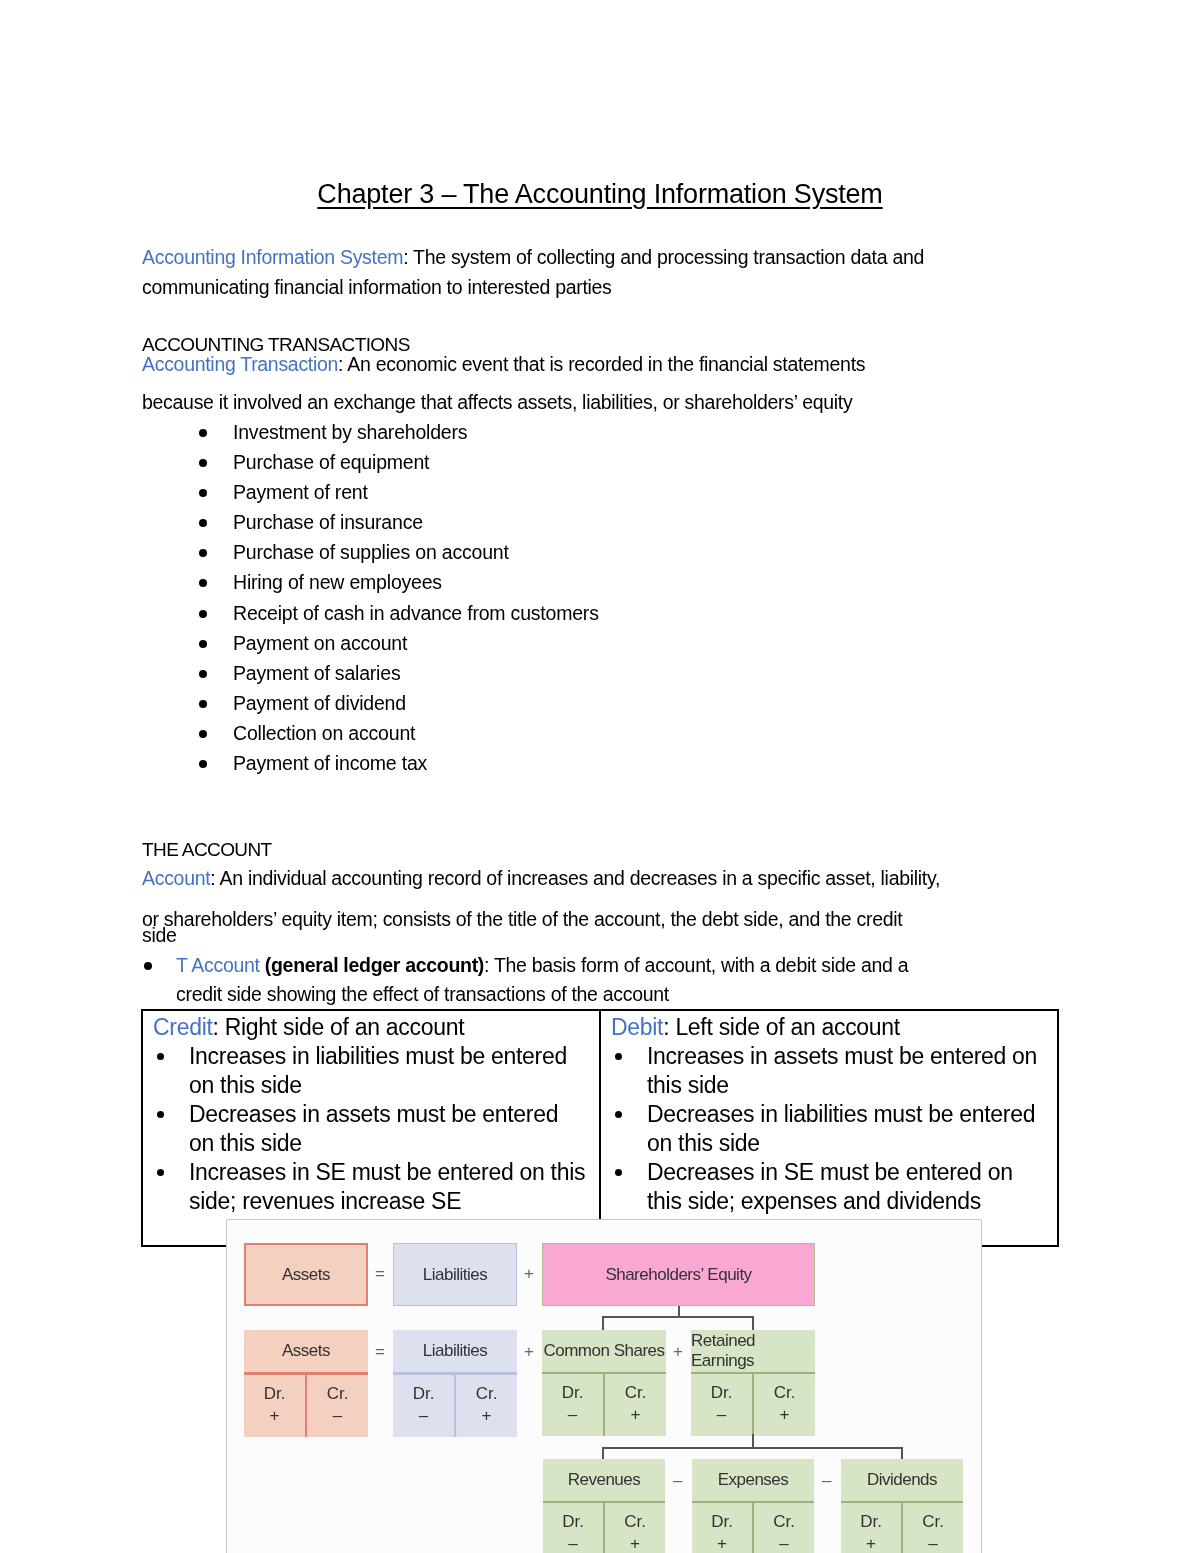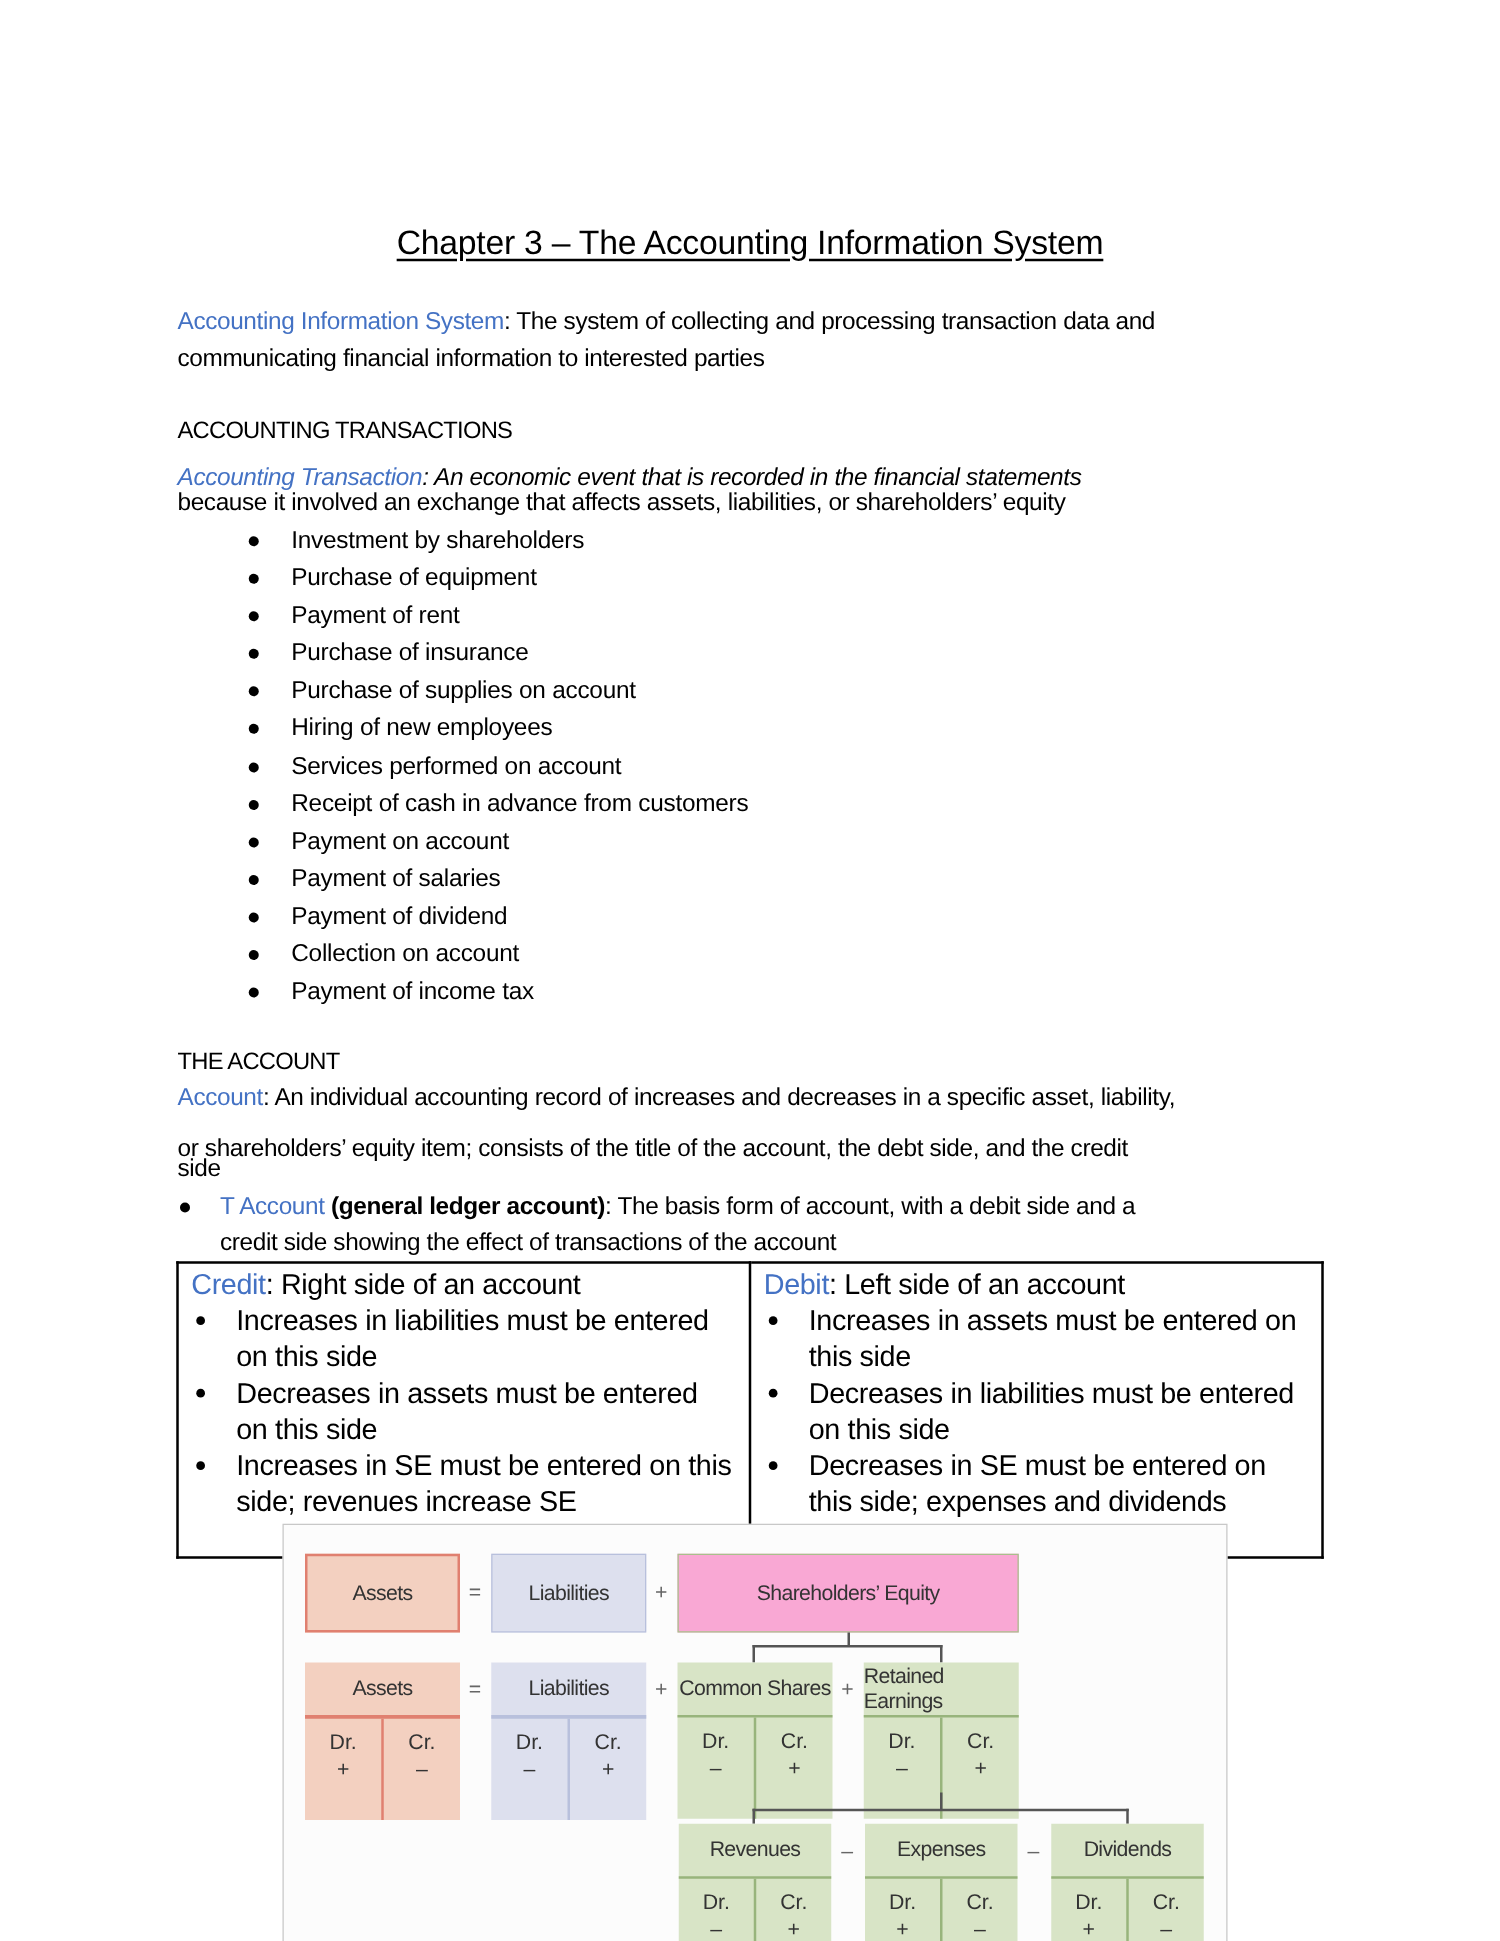--- a/index.html
+++ b/index.html
@@ -22,21 +22,21 @@
   table.cd li::before { content: ""; position: absolute; left: 4px; top: 11px; width: 7px; height: 7px; border-radius: 50%; background: #000; }
   
   .diagram { position: absolute; left: 226px; top: 1183px; width: 754px; height: 367px; border: 1px solid #c8c8c8; background: #fcfcfc; }
   .box { position: absolute; box-sizing: border-box; font-size: 17px; color: #333; text-align: center; letter-spacing: -0.5px; }
   .box .hd { display: flex; align-items: center; justify-content: center; }
   .red { background: #f3d0c0; border: 2px solid #e08070; }
   .blue { background: #dde0ee; border: 1px solid #b8c0dc; }
   .green { background: #f9a8d4; border: 1px solid #a8c08c; }
   .tacct { position: absolute; box-sizing: border-box; font-size: 17px; color: #333; }
   .tacct .hd { height: 42px; display: flex; align-items: center; justify-content: center; letter-spacing: -0.5px; }
-  .tacct .cols { display: flex; height: 81px; }
+  .tacct .cols { display: flex; height: 62px; }
   .tacct .col { flex: 1; text-align: center; padding-top: 8px; line-height: 22px; }
   .t-red { background: #f3d0c0; }
   .t-red .hd { border-bottom: 3px solid #e08070; }
   .t-red .col:first-child { border-right: 2px solid #e08070; }
   .t-blue { background: #dde0ee; }
   .t-blue .hd { border-bottom: 3px solid #b8c0dc; }
   .t-blue .col:first-child { border-right: 2px solid #b8c0dc; }
   .t-green { background: #d8e4c6; }
   .t-green .hd { border-bottom: 2px solid #98b47c; }
   .t-green .col:first-child { border-right: 2px solid #98b47c; }
@@ -47,31 +47,30 @@
 <body>
 
 <div class="page">
 
   <div class="title">Chapter 3 – The Accounting Information System</div>
 
   <div class="line" style="top:207px;"><span class="term">Accounting Information System</span><span>: The system of collecting and processing transaction data and</span></div>
   <div class="line" style="top:237px;">communicating financial information to interested parties</div>
 
   <div class="heading" style="top:298px;">ACCOUNTING TRANSACTIONS</div>
-  <div class="line" style="top:332px;font-style:italic;"><span class="term">Accounting Transaction</span><span>: An economic event that is recorded in the financial statements</span></div>
+  <div class="line" style="top:314px;"><span class="term">Accounting Transaction</span><span>: An economic event that is recorded in the financial statements</span></div>
   <div class="line" style="top:352px;">because it involved an exchange that affects assets, liabilities, or shareholders’ equity</div>
 
   <ul class="tx">
     <li>Investment by shareholders</li>
     <li>Purchase of equipment</li>
     <li>Payment of rent</li>
     <li>Purchase of insurance</li>
     <li>Purchase of supplies on account</li>
     <li>Hiring of new employees</li>
-    <li>Services performed on account</li>
     <li>Receipt of cash in advance from customers</li>
     <li>Payment on account</li>
     <li>Payment of salaries</li>
     <li>Payment of dividend</li>
     <li>Collection on account</li>
     <li>Payment of income tax</li>
   </ul>
 
   <div class="heading" style="top:803px;">THE ACCOUNT</div>
   <div class="line" style="top:828px;"><span class="term">Account</span><span>: An individual accounting record of increases and decreases in a specific asset, liability,</span></div>

